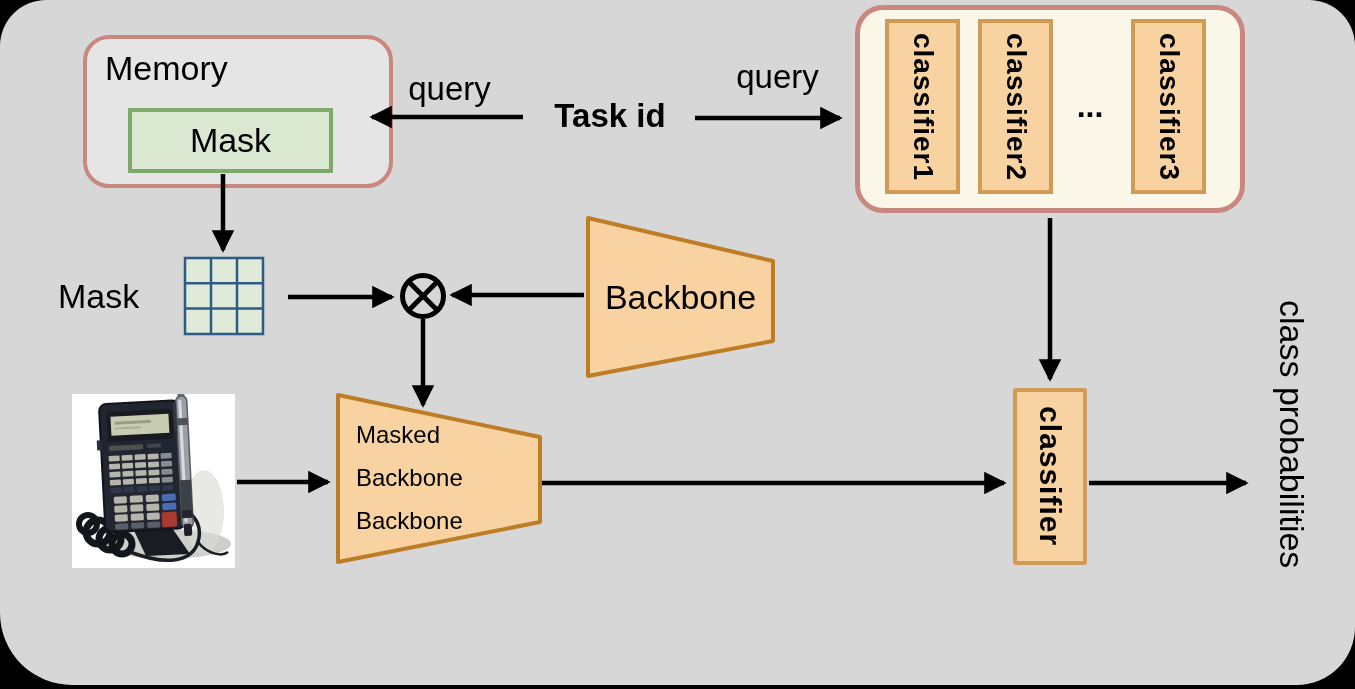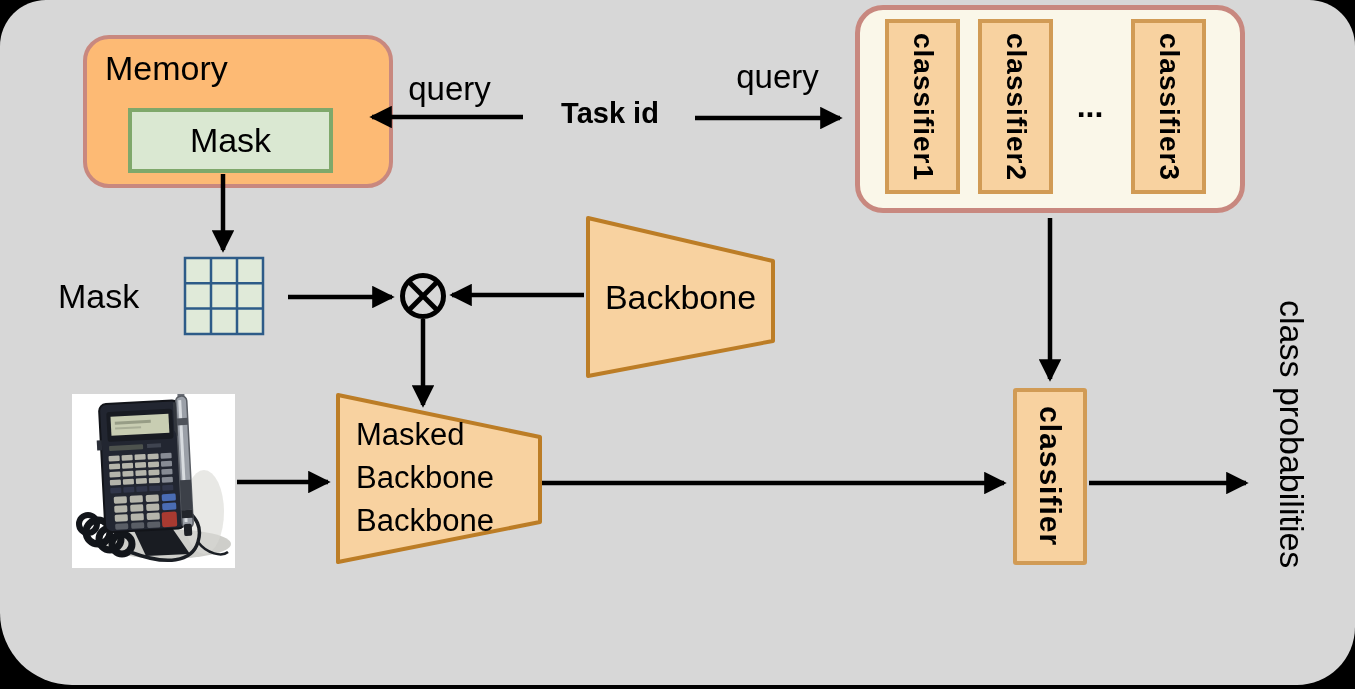--- a/index.html
+++ b/index.html
@@ -3,43 +3,43 @@
 <meta charset="utf-8">
 <style>
   html,body{margin:0;padding:0;background:#000;}
   #stage{position:relative;width:1355px;height:689px;overflow:hidden;
          font-family:"Liberation Sans",sans-serif;color:#000;}
   .abs{position:absolute;}
   #canvas{left:0;top:0;width:1355px;height:685px;background:#d7d7d7;
           border-radius:46px 46px 58px 72px;}
   
   #memory-box{left:83px;top:35px;width:310px;height:153px;box-sizing:border-box;
-      background:#fdba74;border:4px solid #c8887f;border-radius:26px;}
+      background:#e5e5e5;border:4px solid #c8887f;border-radius:26px;}
   #memory-title{left:18px;top:10px;font-size:34px;}
   #memory-mask{left:41px;top:69px;width:205px;height:65px;box-sizing:border-box;
       background:#dae8d2;border:4px solid #7fa86b;display:flex;align-items:center;
       justify-content:center;font-size:34px;}
   #bank{left:855px;top:5px;width:390px;height:208px;box-sizing:border-box;
       background:#faf7e9;border:5px solid #c8887f;border-radius:28px;}
   .clf-cell{position:absolute;width:75px;height:175px;box-sizing:border-box;top:9px;
       background:#f8d2a0;border:4px solid #d19b55;display:flex;align-items:center;
       justify-content:center;}
   .clf-cell span{writing-mode:vertical-rl;font-weight:bold;font-size:28px;letter-spacing:1px;}
   #bank-dots{left:200px;top:78px;width:60px;text-align:center;font-size:32px;font-weight:bold;}
   #classifier-box{left:1013px;top:388px;width:74px;height:177px;box-sizing:border-box;
       background:#f8d2a0;border:4px solid #d19b55;border-radius:3px;display:flex;
       align-items:center;justify-content:center;}
   #classifier-box span{writing-mode:vertical-rl;font-weight:bold;font-size:30px;letter-spacing:1px;}
   
   #query-left{left:392px;top:70px;width:115px;text-align:center;font-size:33px;}
-  #task-id{left:540px;top:97px;width:140px;text-align:center;font-size:29px;font-weight:bold;}
+  #task-id{left:540px;top:97px;width:140px;text-align:center;font-size:33px;font-weight:bold;}
   #query-right{left:720px;top:58px;width:115px;text-align:center;font-size:33px;}
   #mask-grid-label{left:58px;top:277px;font-size:34px;}
   #backbone-label{left:588px;top:278px;width:185px;text-align:center;font-size:34px;}
-  #masked-lines{left:356px;top:413px;font-size:31px;line-height:43px;}
+  #masked-lines{left:356px;top:413px;font-size:24px;line-height:43px;}
   #class-prob{left:1272px;top:300px;height:370px;font-size:34px;}
   #class-prob span{writing-mode:vertical-rl;}
   svg{display:block;}
 </style>
 </head>
 <body>
 
 <div id="stage">
   <div id="canvas" class="abs"></div>
 

